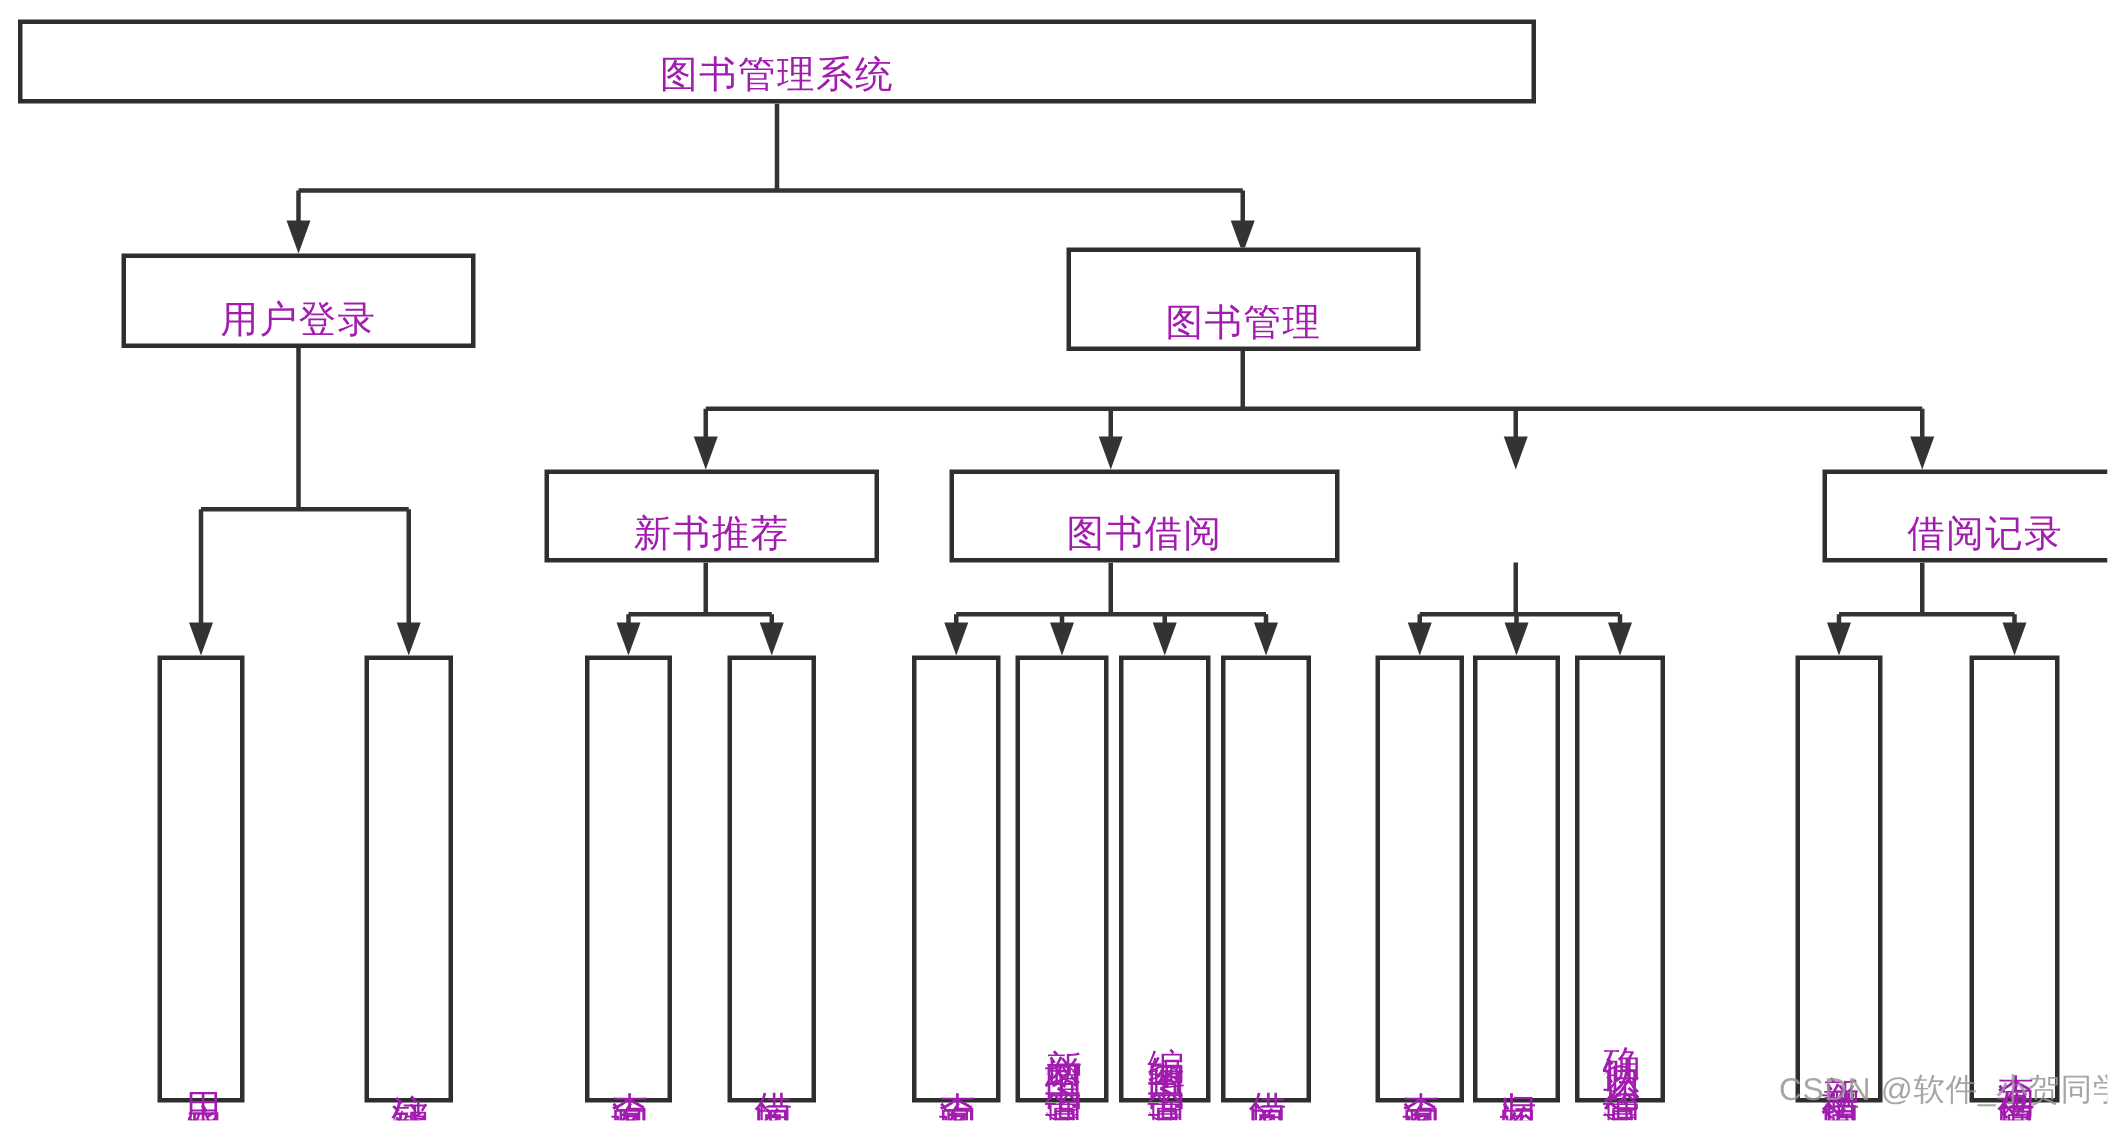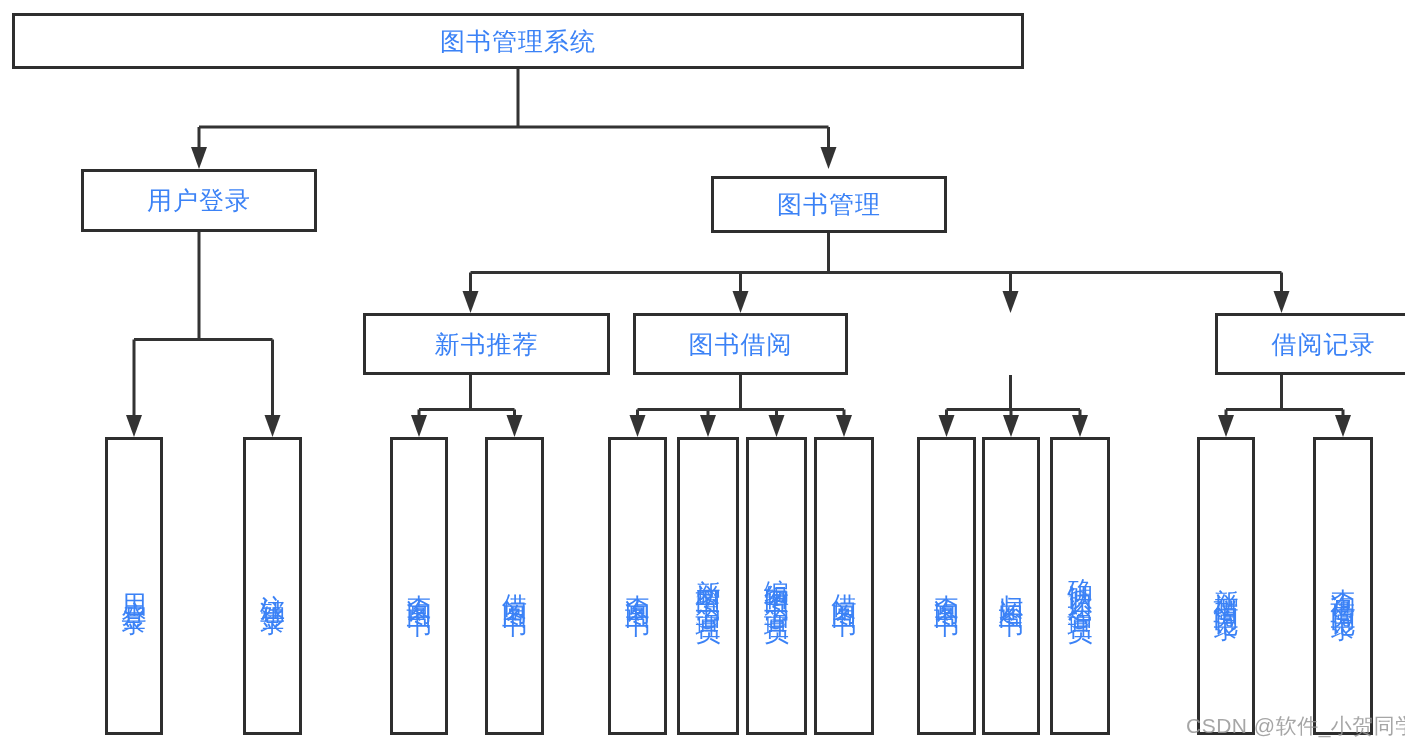--- a/index.html
+++ b/index.html
@@ -25,23 +25,23 @@
   .wires polygon {
     fill: #333333;
     stroke: none;
   }
   .hbox, .vbox {
     position: absolute;
     box-sizing: border-box;
     border: 3px solid #2e2e2e;
     background: #ffffff;
     display: flex;
-    align-items: center;
+    align-items: flex-end;
     justify-content: center;
-    color: #3b82f6;
+    color: #a21caf;
     z-index: 2;
   }
   .hbox span {
     font-size: 25px;
     letter-spacing: 1px;
     white-space: nowrap;
   }
   .vbox { top: 437px; height: 298px; }
   .vtext {
     writing-mode: vertical-rl;
@@ -97,28 +97,28 @@
     <polygon points="1335,415 1351,415 1343,437"></polygon>
   </svg>
 
   <div class="hbox" style="left:12px;top:13px;width:1012px;height:56px">
     <span>图书管理系统</span>
   </div>
 
   <div class="hbox" style="left:81px;top:169px;width:236px;height:63px">
     <span>用户登录</span>
   </div>
-  <div class="hbox" style="left:711px;top:176px;width:236px;height:57px">
+  <div class="hbox" style="left:711px;top:165px;width:236px;height:69px">
     <span>图书管理</span>
   </div>
 
-  <div class="hbox" style="left:363px;top:313px;width:247px;height:62px">
+  <div class="hbox" style="left:363px;top:313px;width:223px;height:62px">
     <span>新书推荐</span>
   </div>
-  <div class="hbox" style="left:633px;top:313px;width:215px;height:62px">
+  <div class="hbox" style="left:633px;top:313px;width:260px;height:62px">
     <span>图书借阅</span>
   </div>
   <div class="hbox" style="left:1215px;top:313px;width:217px;height:62px">
     <span>借阅记录</span>
   </div>
 
   <div class="vbox" style="left:105px;width:58px">
     <span class="vtext">用户登录</span>
   </div>
   <div class="vbox" style="left:243px;width:59px">

